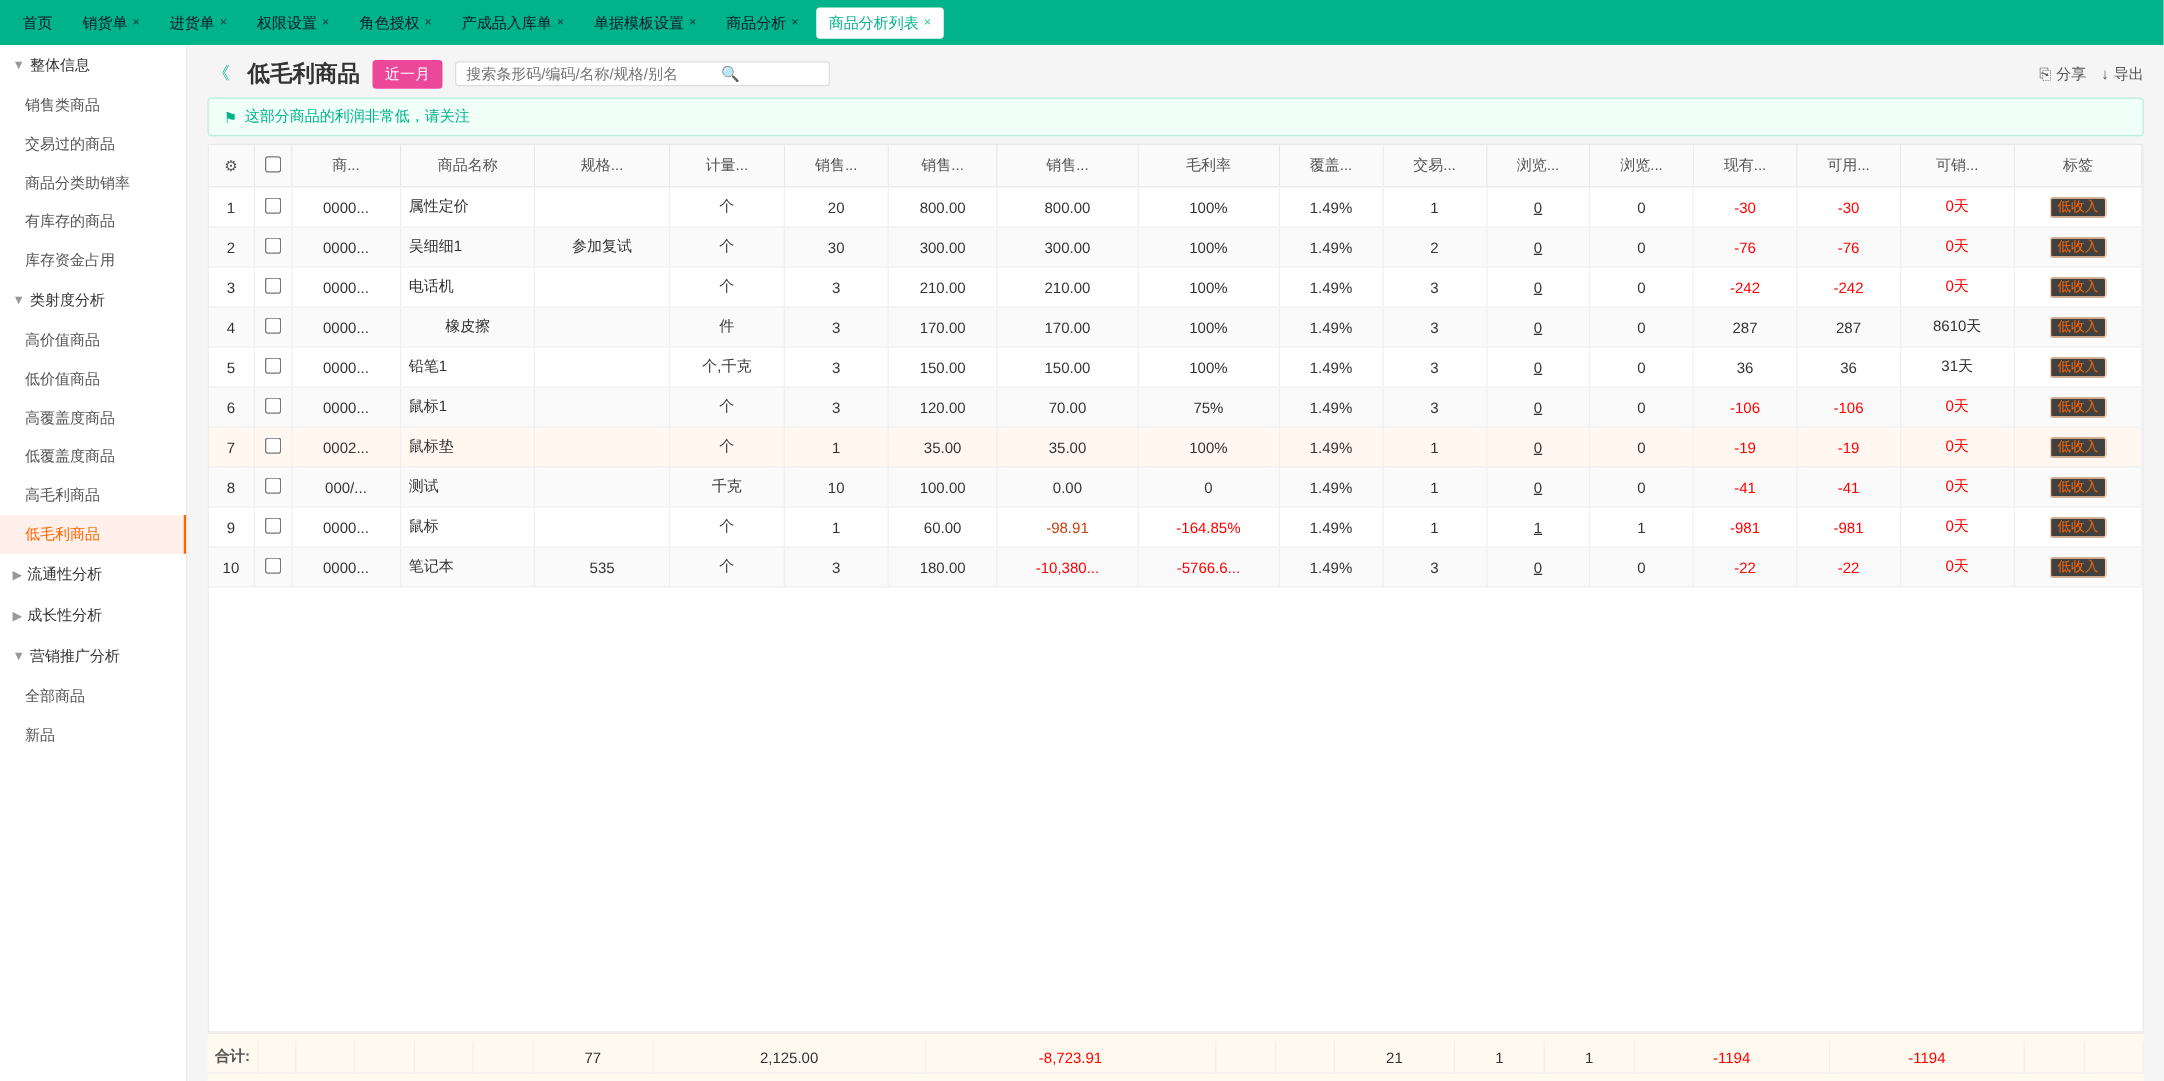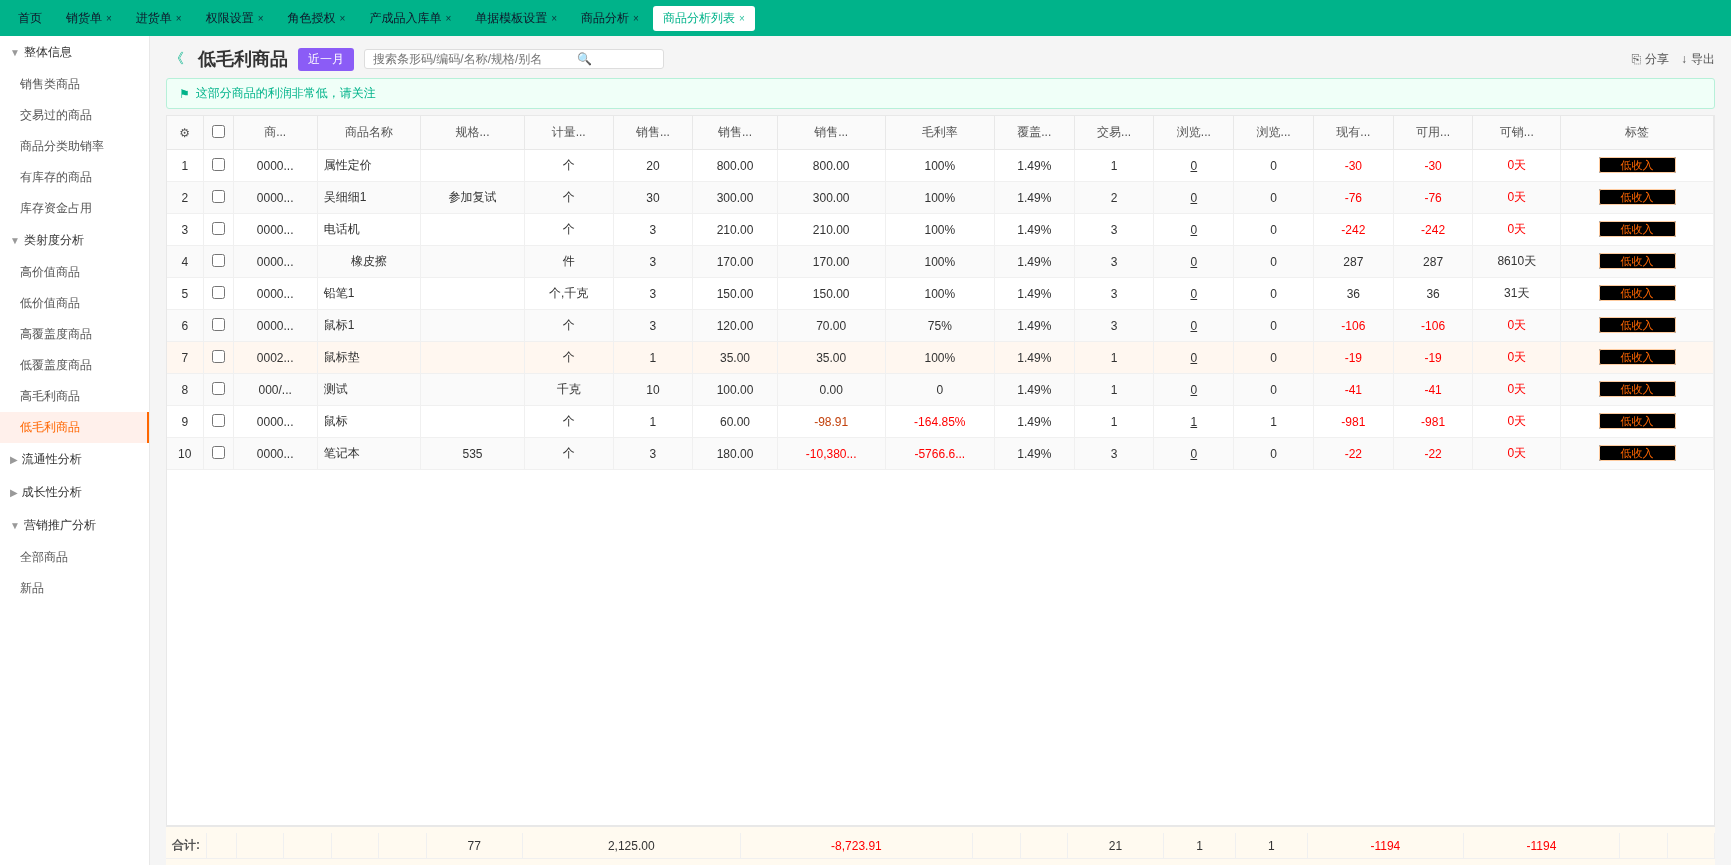--- a/index.html
+++ b/index.html
@@ -85,21 +85,21 @@
       padding: 10px 16px 6px 16px;
       background: #f5f5f5;
       gap: 10px;
     }
     .page-title {
       font-size: 18px;
       font-weight: bold;
       color: #333;
     }
     .filter-btn {
-      background: #8b5cf6;
+      background: #ec4899;
       color: #fff;
       border: none;
       border-radius: 3px;
       padding: 3px 10px;
       cursor: pointer;
       font-size: 12px;
     }
     .search-box {
       display: flex;
       align-items: center;
@@ -185,25 +185,25 @@
     tbody tr:nth-child(even) { background: #fafafa; }
     tbody tr.highlighted { background: #fff7f0; }
     tbody td {
       padding: 7px 6px;
       text-align: center;
       color: #333;
       border-right: 1px solid #f0f0f0;
       white-space: nowrap;
     }
     .tag-low {
-      background: #000000;
+      background: #404040;
       color: #ff6600;
       border: 1px solid #ffcca0;
       border-radius: 2px;
-      padding: 1px 21px;
+      padding: 1px 5px;
       font-size: 11px;
     }
     .underline-link { text-decoration: underline; color: #333; cursor: pointer; }
 
     
     .pagination-bar {
       display: flex;
       align-items: center;
       justify-content: flex-end;
       padding: 6px 16px;

